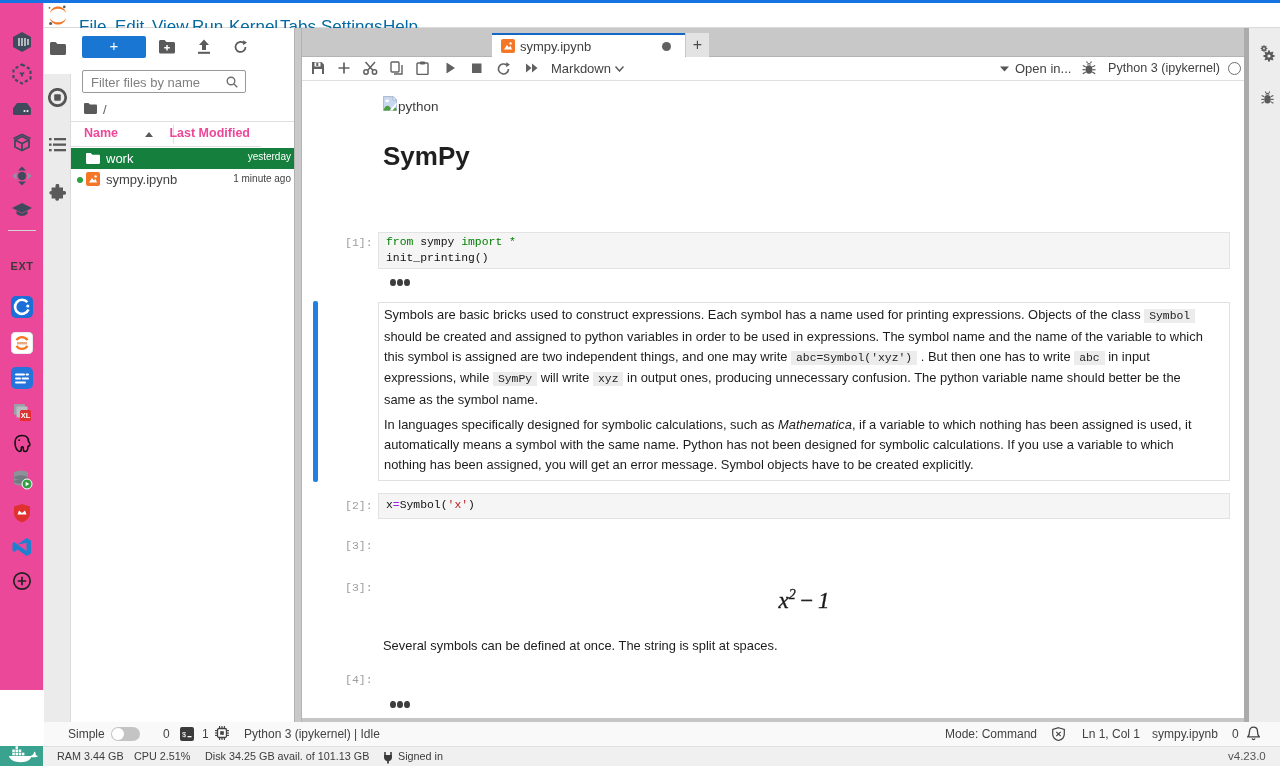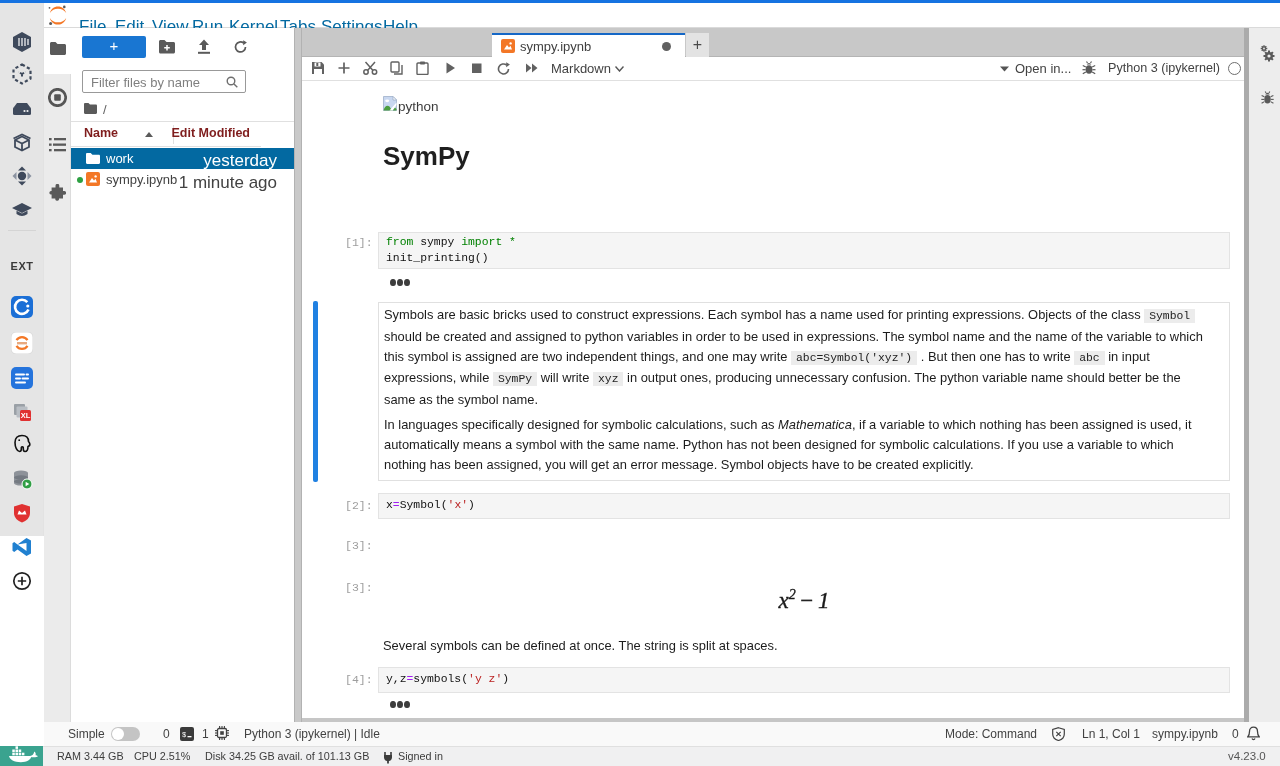--- a/index.html
+++ b/index.html
@@ -6,21 +6,21 @@
 html,body { width:1280px; height:766px; overflow:hidden; }
 body { font-family:"Liberation Sans", sans-serif; }
 #app { position:relative; width:1280px; height:766px; background:#fff; overflow:hidden; }
 .abs { position:absolute; }
 svg { display:block; }
 
 
 #topblue { left:0; top:0; width:1280px; height:3px; background:#1673e1; }
 
 
-#leftstrip { left:0; top:3px; width:44px; height:533px; background:#e5e5e5; border-right:1px solid #e2e2e2; }
+#leftstrip { left:0; top:3px; width:44px; height:687px; background:#ec4899; border-right:1px solid #e2e2e2; }
 #leftstrip .ico { position:absolute; left:11px; width:22px; height:22px; }
 #ext-label { position:absolute; left:0; width:44px; top:257px; text-align:center; font-size:11px; font-weight:bold; color:#3a3a3a; letter-spacing:0.5px; }
 #strip-div { position:absolute; left:8px; top:227px; width:28px; height:1px; background:#d4d4d4; }
 
 
 #bottombar { left:0; top:746px; width:1280px; height:20px; background:#f0f0f1; border-top:1px solid #e0e0e0; font-size:10.8px; color:#3c3c3c; }
 #whale { position:absolute; left:0; top:-1px; width:43px; height:21px; background:#3aa38f; }
 #bottombar span { position:absolute; top:3px; white-space:nowrap; }
 
 
@@ -31,24 +31,24 @@
 #activity { left:44px; top:28px; width:27px; height:694px; background:#ebebeb; border-right:1px solid #dcdcdc; }
 #act-white { position:absolute; left:0; top:0; width:27px; height:46px; background:#fff; }
 
 
 #filebrowser { left:71px; top:28px; width:223px; height:694px; background:#fff; }
 #fb-newbtn { position:absolute; left:11px; top:8px; width:64px; height:22px; background:#1976d2; border-radius:2px; color:#fff; font-size:15px; text-align:center; line-height:20px; }
 #fb-search { position:absolute; left:11px; top:42px; width:164px; height:23px; border:1px solid #999; border-radius:2px; }
 #fb-search span { position:absolute; left:8px; top:4px; font-size:13px; color:#7f7f7f; }
 #fb-crumb { position:absolute; left:13px; top:74px; font-size:13px; color:#616161; }
 #fb-hr1 { position:absolute; left:0; top:93px; width:223px; height:1px; background:#e0e0e0; }
-#fb-header { position:absolute; left:0; top:94px; width:190px; height:25px; border-bottom:1px solid #e0e0e0; font-size:12.5px; font-weight:bold; color:#7f1d1d;text-align:right; }
+#fb-header { position:absolute; left:0; top:94px; width:190px; height:25px; border-bottom:1px solid #e0e0e0; font-size:12.5px; font-weight:bold; color:#ec4899;text-align:right; }
 #fb-coldiv { position:absolute; left:102px; top:3px; width:1px; height:19px; background:#e0e0e0; }
 .fb-row { position:absolute; left:0; width:223px; height:21px; font-size:13px; }
-.fb-right { position:absolute; right:17px; font-size:17px; }
+.fb-right { position:absolute; right:3px; font-size:10px; }
 
 
 #splitter { left:294px; top:28px; width:8px; height:694px; background:#c9c9c9; border-left:1px solid #b2b2b2; border-right:1px solid #b2b2b2; }
 
 
 #main { left:302px; top:28px; width:942px; height:694px; background:#fff; }
 #tabband { position:absolute; left:0; top:0; width:942px; height:29px; background:#c8c8c8; }
 #tab-launcher { position:absolute; left:0; top:5px; width:189px; height:24px; background:#ededed; border-right:1px solid #b4b4b4; border-bottom:1px solid #b4b4b4; }
 #tab-active { position:absolute; left:190px; top:5px; width:193px; height:24px; background:#fff; border-top:2.5px solid #1567c6; }
 #tab-plus { position:absolute; left:384px; top:5px; width:23px; height:24px; color:#4a4a4a; font-size:16px; text-align:center; line-height:23px; background:#e3e3e3; }
@@ -294,23 +294,23 @@
         </span><span style="margin-left:19px">/</span></div>
     <div id="fb-hr1"></div>
     <div id="fb-header">
       <span class="abs" style="left:13px; top:4px;">Name</span>
       <div class="abs" id="fi-sort" style="left:74px; top:10px; width:8px; height:5px;">
           <svg width="8" height="5" viewBox="0 0 8 5">
             <path d="M4 0 L8 5 H0 Z" fill="#5a5a5a"></path>
           </svg>
         </div>
       <div id="fb-coldiv"></div>
-      <span class="abs" style="right:11px; top:4px;">Edit Modified</span>
-    </div>
-    <div class="fb-row" style="top:120px; background:#0369a1; color:#fff;">
+      <span class="abs" style="right:11px; top:4px;">Last Modified</span>
+    </div>
+    <div class="fb-row" style="top:120px; background:#15803d; color:#fff;">
       <div class="abs" id="fi-workfolder" style="left:15px; top:5px; width:14px; height:11px;">
           <svg width="14" height="11" viewBox="0 0 14 11">
             <path d="M0 1.2 C0 0.5 0.5 0 1.2 0 H4.7 L6.4 1.7 H12.8 C13.5 1.7 14 2.2 14 2.9 V9.8 C14 10.5 13.5 11 12.8 11 H1.2 C0.5 11 0 10.5 0 9.8 Z" fill="#fff"></path>
           </svg>
         </div>
       <span class="abs" style="left:35px; top:3px;">work</span>
       <span class="fb-right" style="top:3px;">yesterday</span>
     </div>
     <div class="fb-row" style="top:141px; color:#424242;">
       <div class="abs" style="left:6px; top:8px; width:6px; height:6px; border-radius:50%; background:#2da042;"></div>
@@ -466,23 +466,20 @@
       </div>
 
       <span class="prompt" style="left:43px; top:458px;">[3]:</span>
 
       <span class="prompt" style="left:43px; top:500px;">[3]:</span>
       <div class="abs" style="left:76px; top:506px; width:852px; text-align:center; font-family:'Liberation Serif',serif; font-style:italic; font-size:23px; color:#1a1a1a; -webkit-text-stroke:0.35px #1a1a1a;">x<sup style="font-size:14px;">2</sup> <span style="font-style:normal">−</span> 1</div>
 
       <div class="abs mdtext" style="left:81px; top:555px;">Several symbols can be defined at once. The string is split at spaces.</div>
 
       <span class="prompt" style="left:43px; top:592px;">[4]:</span>
-      <div class="cellbox" style="top:586px; height:26px;">
-        <div class="code" style="top:3px;">y,z<span class="o">=</span>symbols(<span class="s">'y z'</span>)</div>
-      </div>
       <div class="dots" style="top:620px;"><i></i><i></i><i></i></div>
     </div>
     <div id="mainbot"></div>
   </div>
 
   <div id="rresize" class="abs"></div>
   <div id="rightstrip" class="abs">
     <div class="abs" id="rs-gears" style="left:9px; top:17px; width:18px; height:18px;">
         <svg width="18" height="18" viewBox="0 0 18 18">
           <g fill="#5a5a5a">

